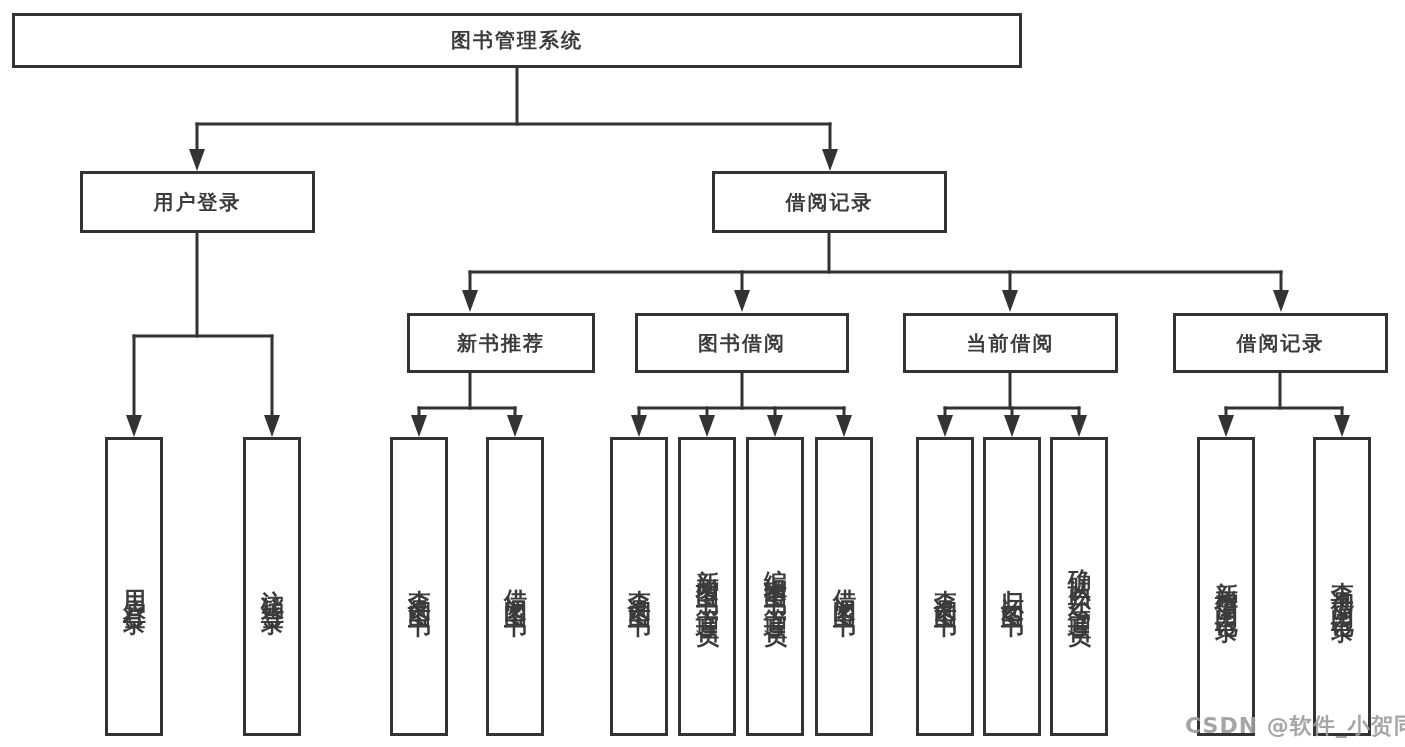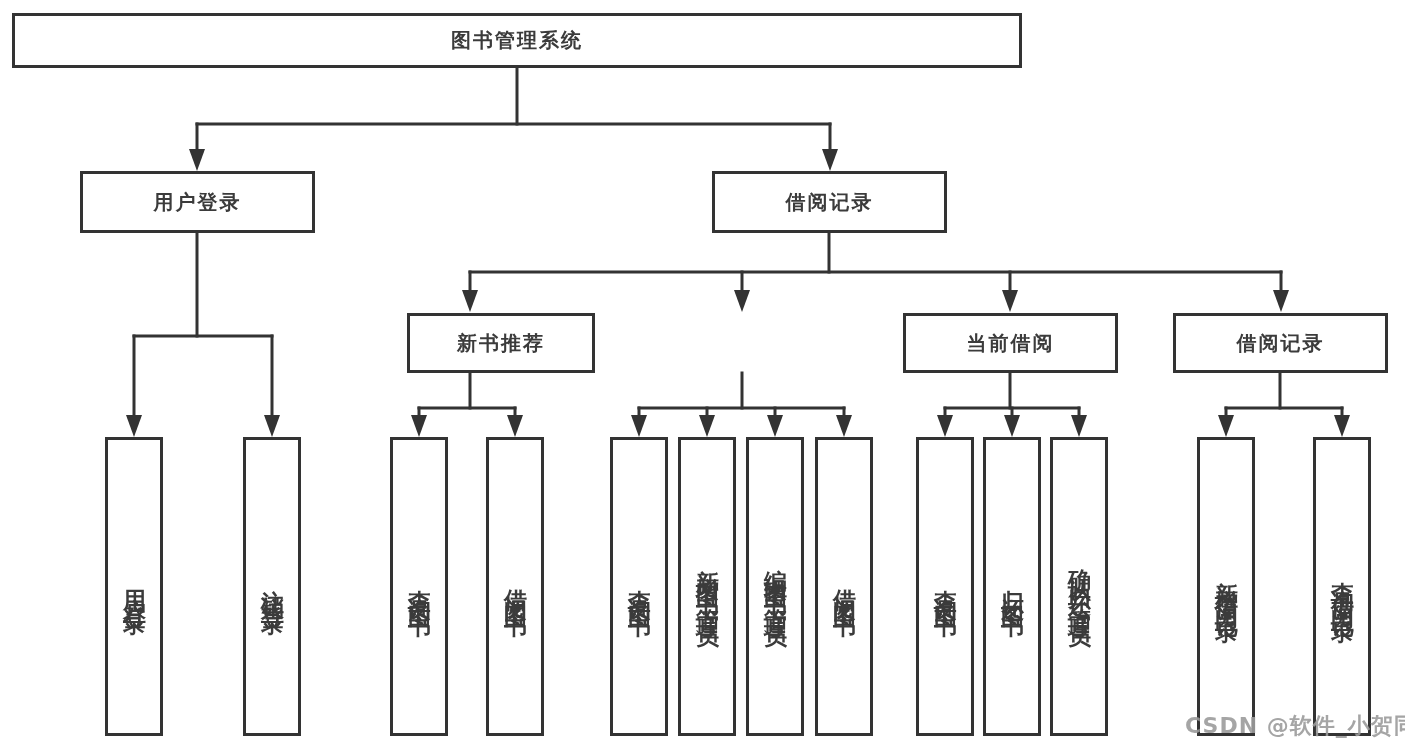--- a/index.html
+++ b/index.html
@@ -140,20 +140,21 @@
       <polygon points="1334,415 1350,415 1342,437" stroke="none"></polygon>
     </g>
   </svg>
 
   <div class="node h" style="left:12px; top:13px; width:1010px; height:55px;">图书管理系统</div>
 
   <div class="node h" style="left:80px; top:171px; width:235px; height:62px;">用户登录</div>
   <div class="node h" style="left:712px; top:171px; width:235px; height:62px;">借阅记录</div>
 
   <div class="node h" style="left:363px; top:313px; width:188px; height:60px;margin-left:44px;">新书推荐</div>
+  <div class="node h" style="left:635px; top:313px; width:214px; height:60px;">图书借阅</div>
   <div class="node h" style="left:903px; top:313px; width:215px; height:60px;">当前借阅</div>
   <div class="node h" style="left:1173px; top:313px; width:215px; height:60px;">借阅记录</div>
 
   <div class="node v" style="left:105px;">用户登录</div>
   <div class="node v" style="left:243px;">注销登录</div>
 
   <div class="node v" style="left:390px;">查询图书</div>
   <div class="node v" style="left:486px;">借阅图书</div>
 
   <div class="node v" style="left:610px;">查询图书</div>

